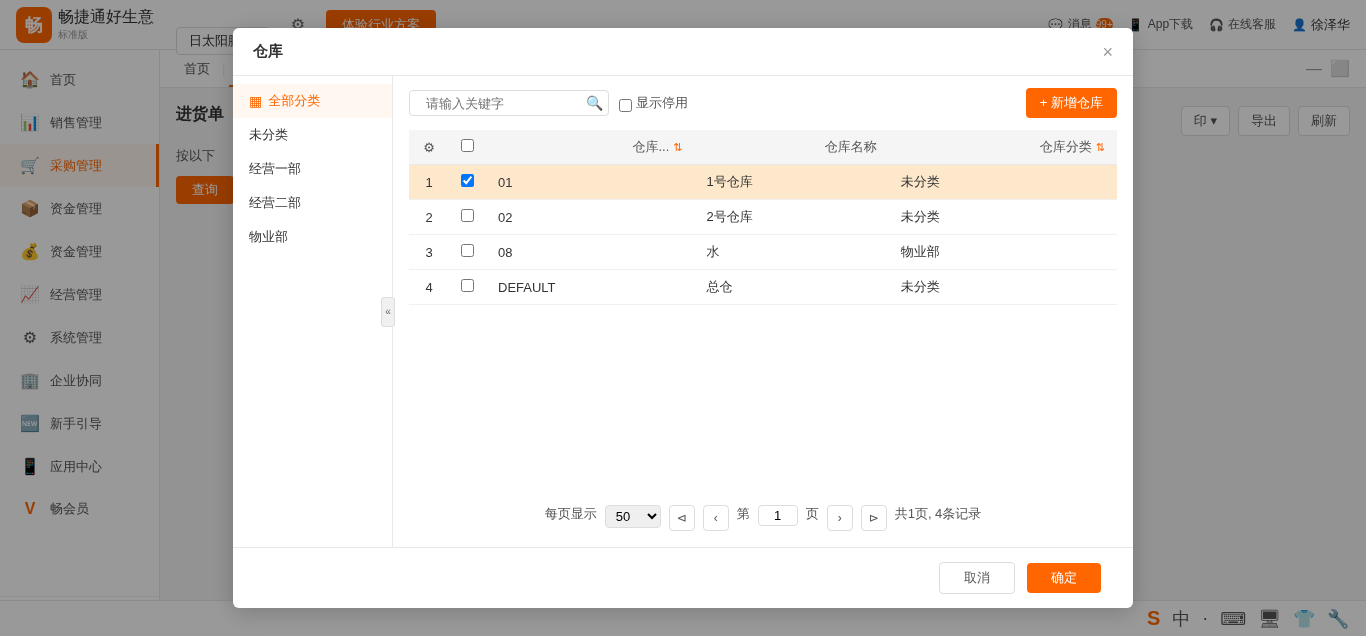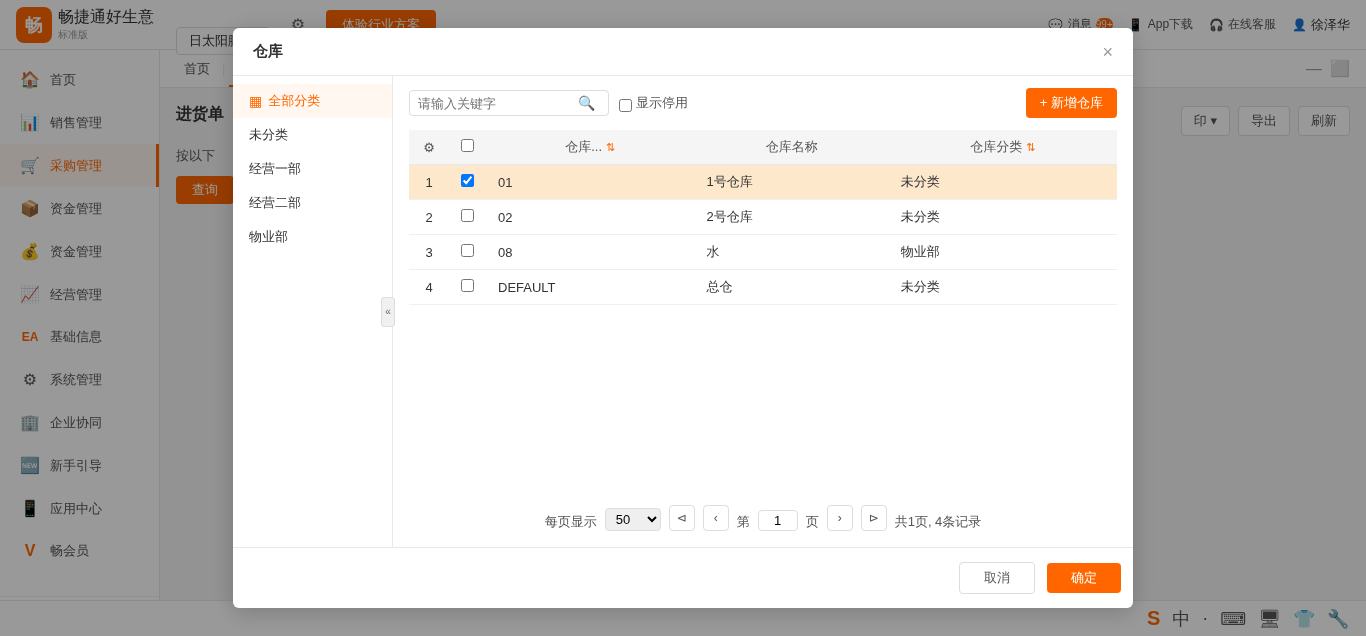--- a/index.html
+++ b/index.html
@@ -220,21 +220,21 @@
       display: flex;
       align-items: center;
       gap: 10px;
       margin-bottom: 12px;
     }
     .search-input-wrap {
       display: flex;
       align-items: center;
       border: 1px solid #ddd;
       border-radius: 4px;
-      padding: 4px 8px;
+      padding: 4px 16px;
       width: 200px;
       background: #fff;
     }
     .search-input-wrap input {
       border: none;
       outline: none;
       font-size: 13px;
       color: #333;
       width: 160px;
     }
@@ -250,41 +250,41 @@
       padding: 6px 14px;
       cursor: pointer;
       font-size: 13px;
     }
 
     
     .data-table { width: 100%; border-collapse: collapse; font-size: 13px; }
     .data-table thead tr { background: #f5f5f5; }
     .data-table th {
       padding: 8px 12px;
-      text-align: center;
+      text-align: right;
       color: #555;
       font-weight: normal;
       border-bottom: 1px solid #e8e8e8;
       white-space: nowrap;
     }
     .data-table th.center, .data-table td.center { text-align: center; }
     .data-table td {
       padding: 8px 12px;
       border-bottom: 1px solid #f0f0f0;
       color: #333;
     }
     .data-table tbody tr.row-selected { background: #fde8cc; }
     .data-table tbody tr.row-selected td { color: #333; }
     .row-num { color: #666; text-align: center; }
     .sort-icon { margin-left: 4px; color: #f60; font-size: 11px; }
 
     
     .pagination {
       display: flex;
-      align-items: flex-end;
+      align-items: flex-start;
       justify-content: center;
       gap: 8px;
       padding: 14px 0 4px;
       font-size: 13px;
       color: #555;
     }
     .page-size-select {
       border: 1px solid #ddd;
       border-radius: 4px;
       padding: 2px 6px;
@@ -312,21 +312,21 @@
       text-align: center;
       font-size: 13px;
     }
 
     
     .modal-footer {
       display: flex;
       align-items: center;
       justify-content: flex-end;
       gap: 12px;
-      padding: 14px 12px;
+      padding: 14px 32px;
       border-top: 1px solid #e8e8e8;
     }
     .cancel-btn {
       background: #fff;
       border: 1px solid #ddd;
       border-radius: 4px;
       padding: 6px 24px;
       cursor: pointer;
       font-size: 13px;
       color: #555;
@@ -424,24 +424,20 @@
         <span class="icon">📦</span>
         <span>资金管理</span>
       </div>
       <div class="sidebar-item">
         <span class="icon">💰</span>
         <span>资金管理</span>
       </div>
       <div class="sidebar-item">
         <span class="icon">📈</span>
         <span>经营管理</span>
-      </div>
-      <div class="sidebar-item">
-        <span class="icon" style="font-style:normal;font-size:12px;font-weight:bold;color:#f60;">EA</span>
-        <span>基础信息</span>
       </div>
       <div class="sidebar-item">
         <span class="icon">⚙</span>
         <span>系统管理</span>
       </div>
       <div class="sidebar-item">
         <span class="icon">🏢</span>
         <span>企业协同</span>
       </div>
       <div class="sidebar-item">

